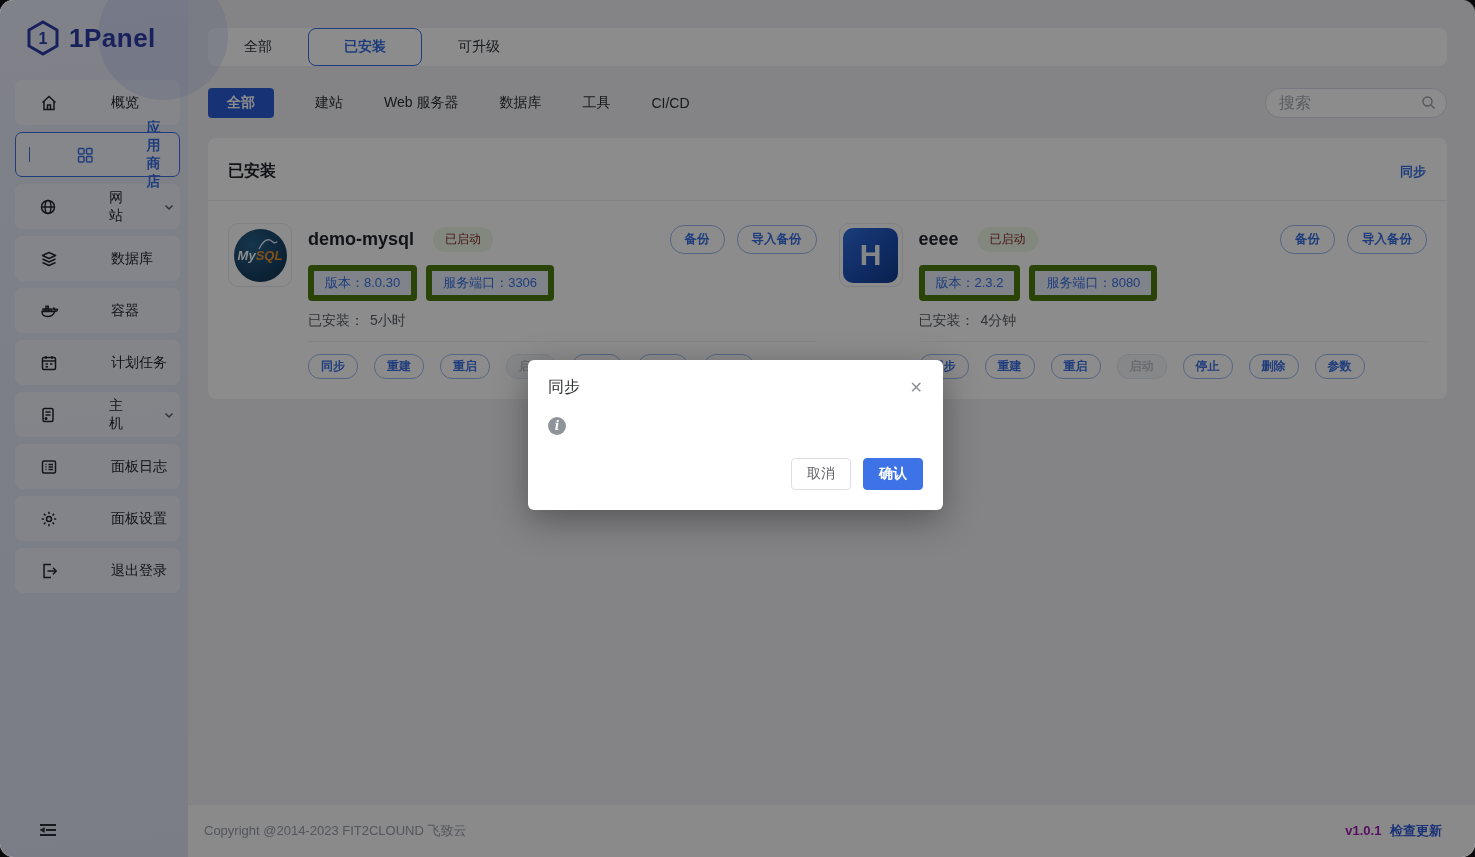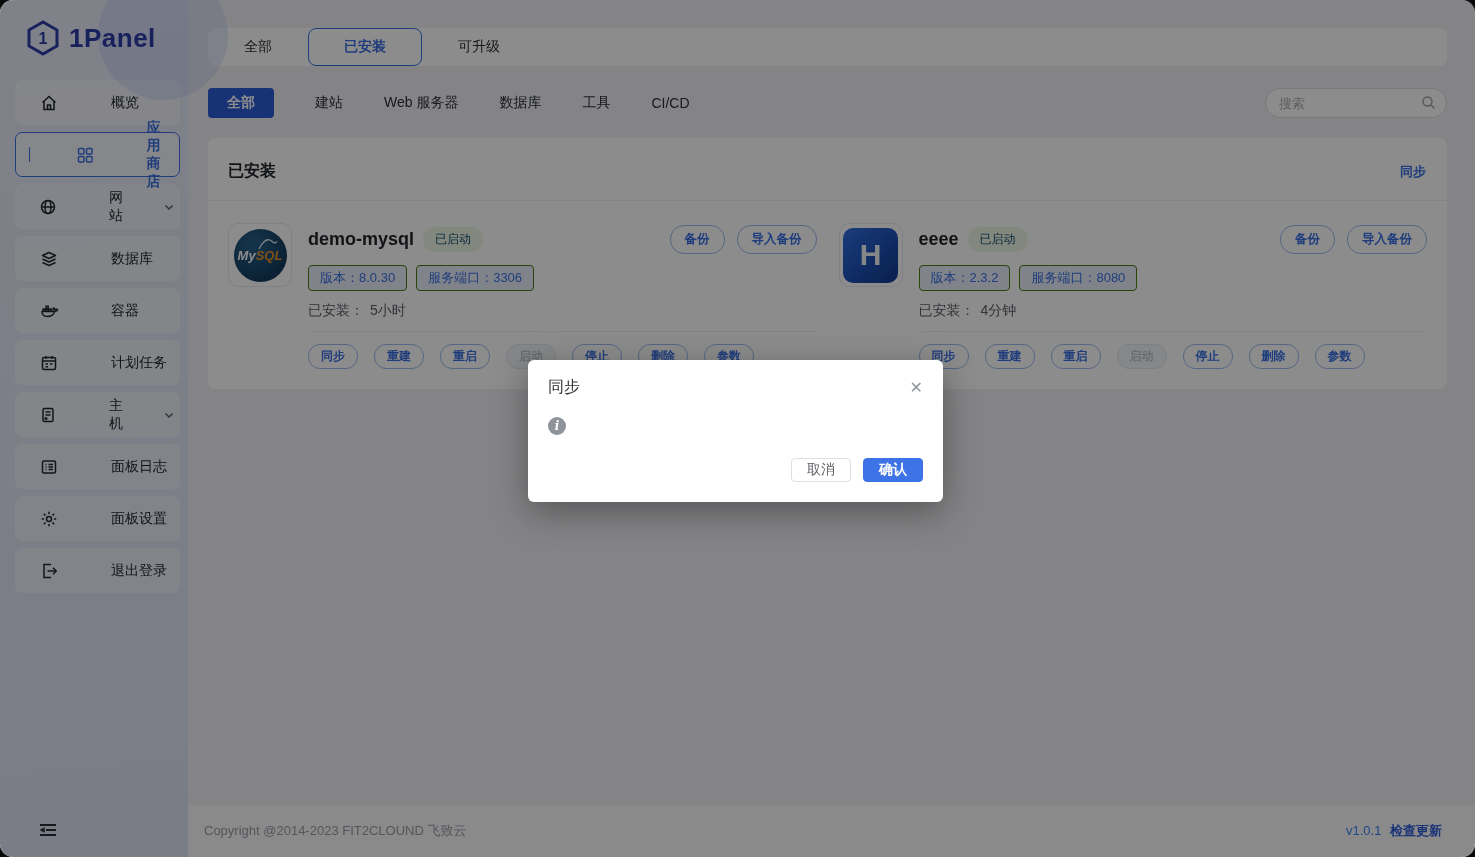--- a/index.html
+++ b/index.html
@@ -50,21 +50,21 @@
   }
   .tab{ padding:0 35px; display:flex; align-items:center; font-size:14px; color:#2b2f36; cursor:pointer; border:1.5px solid transparent; border-radius:8px; }
   .tab.active{ border-color:#3a70e3; color:#3a70e3; font-weight:bold; }
 
   .filter-row{ margin:22px 28px 0 20px; display:flex; align-items:center; gap:41px; height:30px; }
   .cat{ font-size:14px; color:#2b2f36; cursor:pointer; white-space:nowrap; }
   .cat.active{ background:#2d5ed6; color:#fff; border-radius:4px; height:30px; display:flex; align-items:center; padding:0 19px; font-weight:600; }
   .search-wrap{ margin-left:auto; position:relative; width:182px; }
   .search-input{
     width:100%; height:30px; border:1px solid #d8dce3; border-radius:15px; background:#fff;
-    padding:0 32px 0 13px; font-size:13px; color:#333; outline:none;
+    padding:0 32px 0 13px; font-size:16px; color:#333; outline:none;
   }
   .search-input::placeholder{ color:#a8abb2; }
   .search-icon{ position:absolute; right:11px; top:7px; }
 
   
   .panel{ margin:20px 28px 0 20px; background:#fff; border-radius:8px; }
   .panel-header{ display:flex; align-items:center; justify-content:space-between; padding:23px 21px 18px 20px; border-bottom:1px solid #eceef3; }
   .panel-title{ font-size:16px; font-weight:bold; color:#1f2329; }
   .sync-link{ font-size:13px; font-weight:bold; color:#3a70e3; cursor:pointer; }
 
@@ -82,68 +82,68 @@
   .mysql-circle .m-b{ color:#e8912c; font-size:13px; font-weight:bold; font-style:italic; }
   .mysql-swoosh{ position:absolute; top:8px; right:9px; }
   .halo-square{
     width:55px; height:55px; border-radius:10px;
     background:linear-gradient(135deg,#2f6fe0 0%, #1d50b6 55%, #123a8c 100%);
     display:flex; align-items:center; justify-content:center;
   }
   .halo-square span{ color:#f2f4f8; font-size:30px; font-weight:bold; }
 
   .app-body{ flex:1; min-width:0; }
-  .app-row1{ display:flex; align-items:center; gap:9px; margin-top:2px; }
+  .app-row1{ display:flex; align-items:center; gap:19px; margin-top:2px; }
   .app-name{ font-size:18px; font-weight:bold; color:#1f2329; }
-  .status-pill{ background:#eef8e7; color:#0c4a6e; border-radius:12px; padding:4px 12px; font-size:12px; }
+  .status-pill{ background:#eef8e7; color:#7f1d1d; border-radius:12px; padding:4px 12px; font-size:12px; }
   .backup-group{ margin-left:auto; display:flex; gap:12px; }
   .pill-btn{
     border:1px solid #9db9ef; color:#3a70e3; background:#fff; border-radius:14px;
     padding:5px 14px; font-size:12.5px; font-weight:600; cursor:pointer; white-space:nowrap;
   }
   .app-row2{ display:flex; gap:9px; margin-top:11px; }
-  .tag{ background:#e9effc; border:1px solid #4d7c0f; color:#3a70e3; border-radius:4px; padding:3px 11px; font-size:13px; }
+  .tag{ background:#e9effc; border:6px solid #4d7c0f; color:#3a70e3; border-radius:4px; padding:3px 11px; font-size:13px; }
   .app-row3{ margin-top:11px; font-size:14px; color:#5a5e66; }
   .app-row3 .time{ margin-left:6px; }
   .app-actions{ margin-top:11px; border-top:1px solid #f0f1f4; padding-top:12px; display:flex; gap:16px; }
   .action-btn{
     border:1px solid #9db9ef; color:#3a70e3; background:#fff; border-radius:12px;
     padding:3px 12px; font-size:12px; font-weight:600; cursor:pointer; white-space:nowrap;
   }
   .action-btn.disabled{ color:#c0c4cc; border-color:#e4e7ed; background:#f5f6f8; cursor:not-allowed; }
 
   
   .footer{
     margin-top:auto; height:52px; background:#fbfbfd;
     display:flex; align-items:center; justify-content:space-between; padding:0 33px 0 16px;
   }
   .copyright{ font-size:13px; color:#989da5; }
   .version-box{ font-size:13px; }
-  .version{ color:#3b82f6; font-weight:400;text-align:center; }
+  .version{ color:#a21caf; font-weight:700;text-align:center; }
   .update-link{ color:#2f5bd8; font-weight:bold; cursor:pointer; margin-left:5px; }
 
   
   .overlay{ position:absolute; inset:0; background:rgba(0,0,0,.45); z-index:10; }
   .modal{
     position:absolute; left:528px; top:360px; width:415px; z-index:20;
     background:#fff; border-radius:6px; box-shadow:0 10px 35px rgba(0,0,0,.35);
     padding:17px 20px 20px 20px;
   }
   .modal-header{ display:flex; align-items:center; justify-content:space-between; }
   .modal-title{ font-size:16px; color:#303133; }
   .modal-close{ color:#909399; font-size:16px; cursor:pointer; line-height:1; }
   .modal-body{ display:flex; align-items:flex-start; gap:12px; margin-top:17px; }
   .info-icon{
     width:18px; height:18px; border-radius:50%; background:#8f949b; flex:0 0 18px;
     color:#fff; font-size:12px; font-weight:bold; font-family:"DejaVu Serif", serif; font-style:italic;
     display:flex; align-items:center; justify-content:center; margin-top:2px;
   }
   .modal-message{ font-size:14px; color:#303133; line-height:22px; }
   .modal-footer{ display:flex; justify-content:flex-end; gap:12px; margin-top:23px; }
-  .btn{ height:24px; min-width:60px; padding:0 15px; border-radius:4px; font-size:14px; cursor:pointer; display:flex; align-items:center; justify-content:center; }
+  .btn{ height:32px; min-width:60px; padding:0 15px; border-radius:4px; font-size:14px; cursor:pointer; display:flex; align-items:center; justify-content:center; }
   .btn-default{ background:#fff; border:1px solid #dcdfe6; color:#606266; }
   .btn-primary{ background:#3d73e6; border:1px solid #3d73e6; color:#fff; font-weight:600; }
 
   svg{ display:block; }
 </style>
 </head>
 <body>
 
 <div class="window">
 

